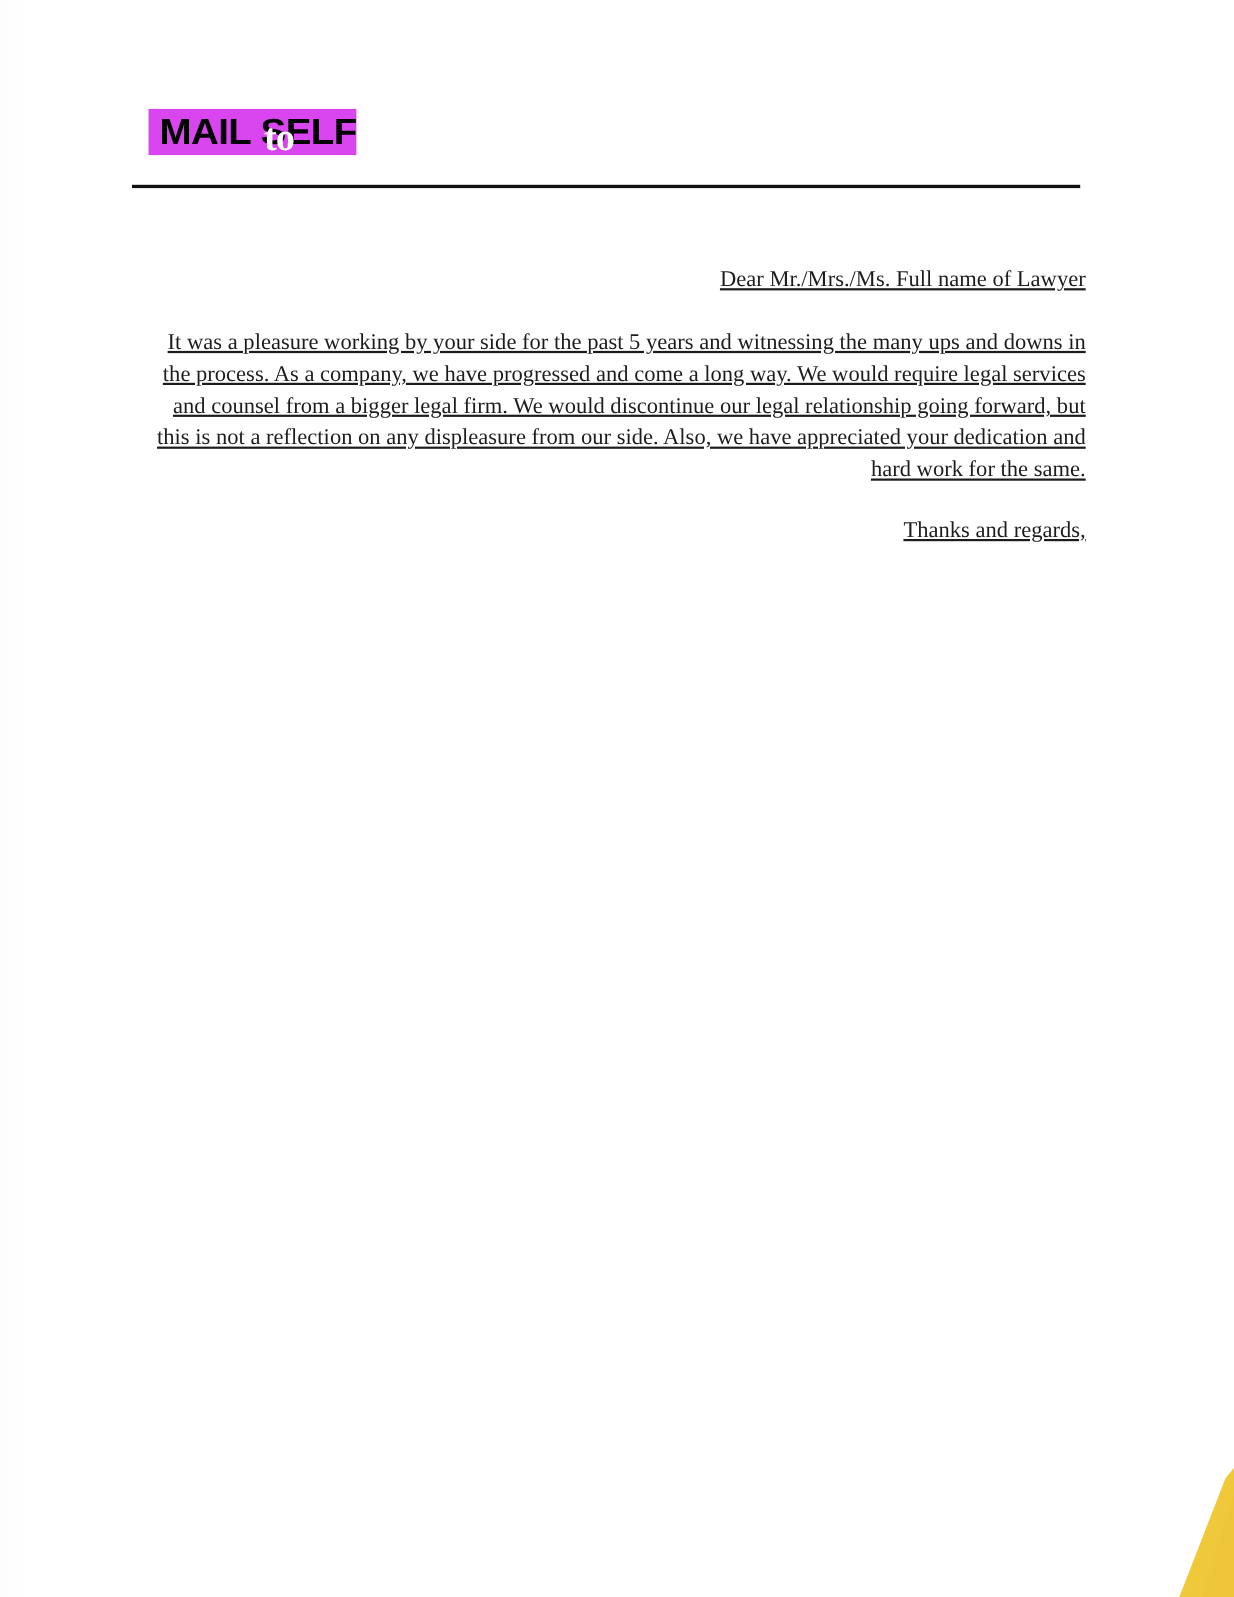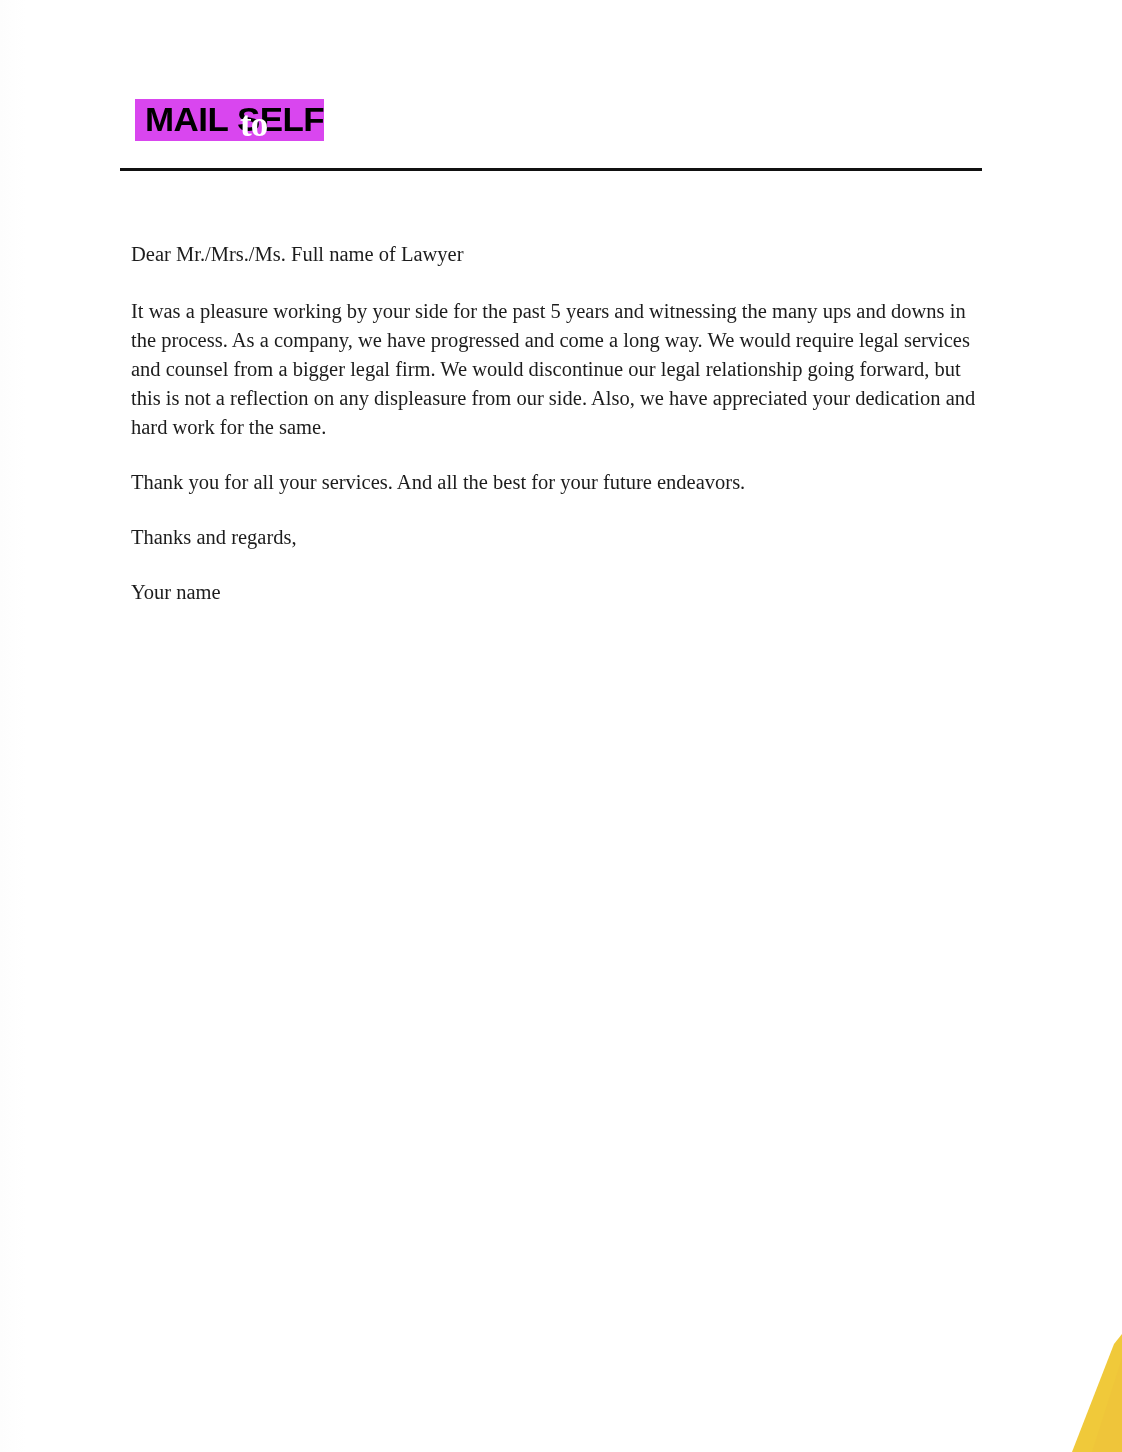--- a/index.html
+++ b/index.html
@@ -72,22 +72,23 @@
     position: absolute;
     left: 131px;
     top: 240px;
     width: 856px;
   }
 
   .letter-body p {
     margin: 0 0 26px 0;
     font-size: 20.5px;
     line-height: 29px;
-    text-align: left;
+    text-align: right;
     color: #1c1c1c;
+    text-decoration: underline;
   }
 
   .letter-body p.salutation {
     margin-bottom: 28px;
   }
 
   .letter-body p.signoff-line {
   }
 
   
@@ -129,25 +130,23 @@
 
   <div class="header-rule"></div>
 
   <div class="letter-body">
 
     <p class="salutation">Dear Mr./Mrs./Ms. Full name of Lawyer</p>
 
     <p>It was a pleasure working by your side for the past 5 years and witnessing the many ups and downs in the process. As a company, we have progressed and come a long way. We would require legal services and counsel from a bigger legal firm. We would discontinue our legal relationship going forward, but this is not a reflection on any displeasure from our side. Also, we have appreciated your dedication and hard work for the same.</p>
 
 
-    <p>Thank you for all your services. And all the best for your future endeavors.</p>
 
     <p class="signoff-line">Thanks and regards,</p>
 
-    <p>Your name</p>
 
 
 
   </div>
 
   <div class="corner-wedge">
     <svg width="70" height="118" viewBox="0 0 70 118" xmlns="http://www.w3.org/2000/svg">
       <polygon points="70,0 70,118 20,118 62,10" fill="#F0C93A"></polygon>
       <polygon points="70,24 70,118 40,118" fill="#EFC53A"></polygon>
     </svg>

